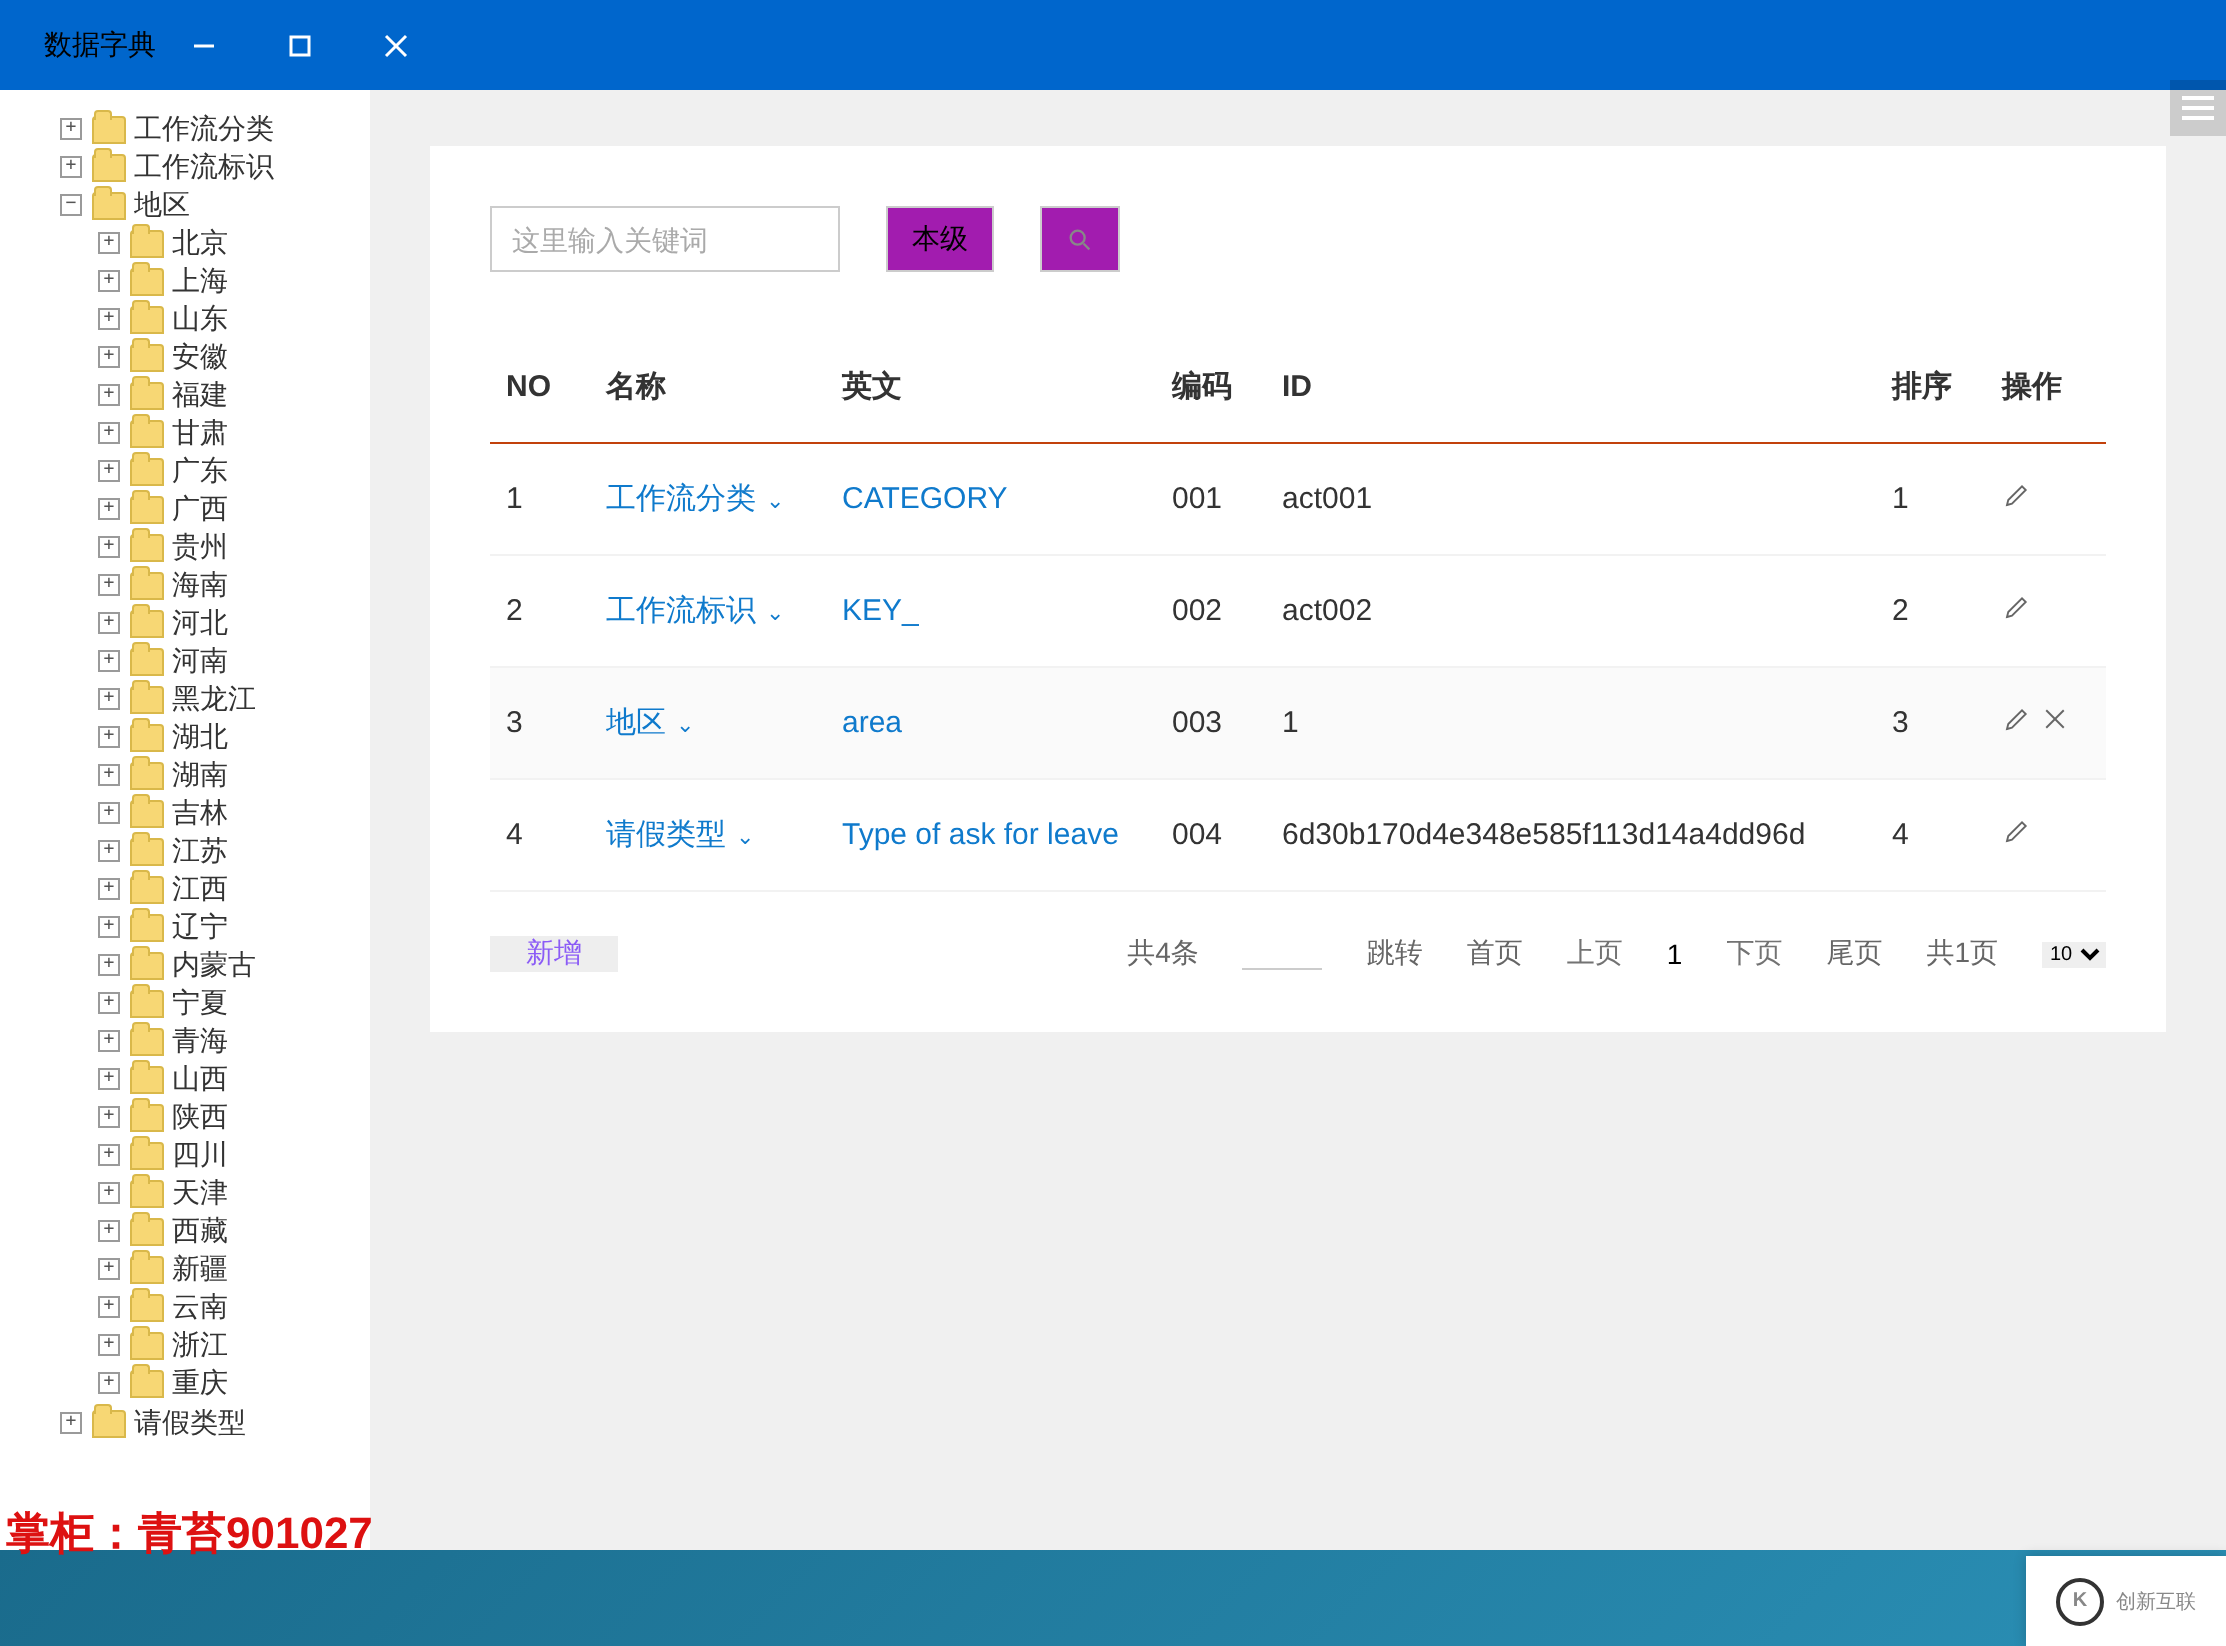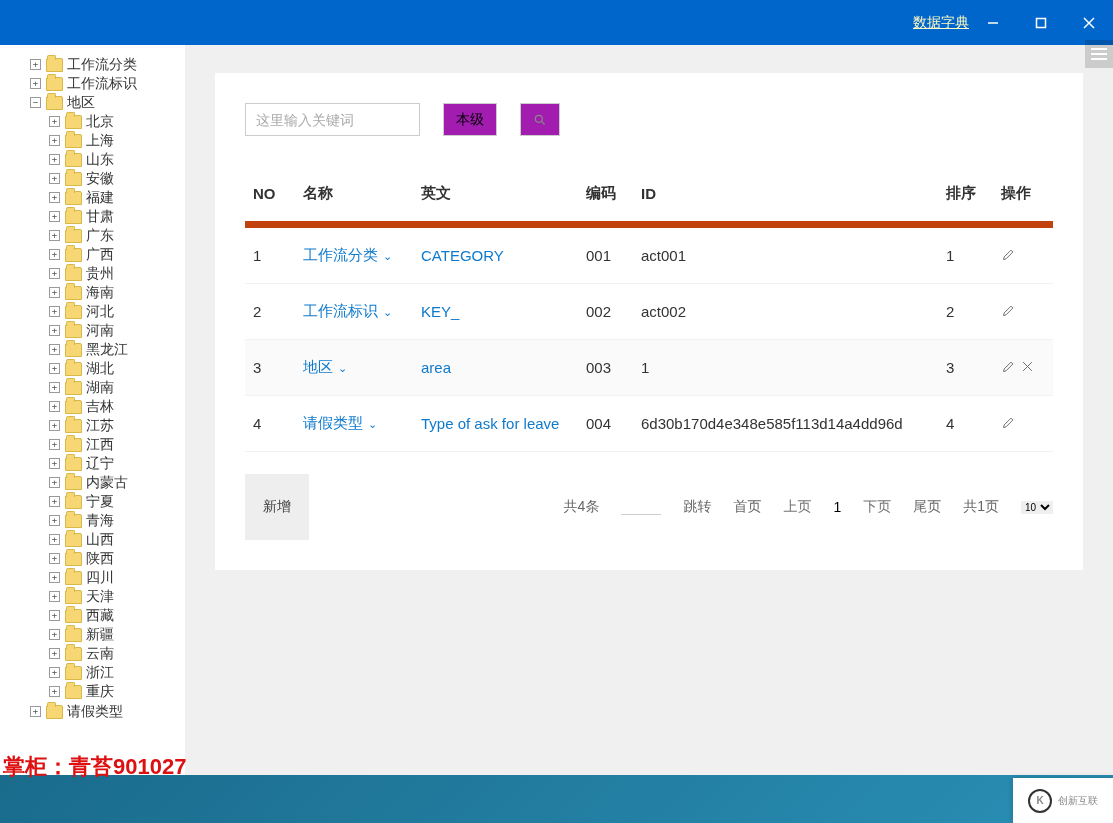--- a/index.html
+++ b/index.html
@@ -2,22 +2,22 @@
 <html><head>
 <meta charset="utf-8">
 <style>
   * { box-sizing: border-box; margin: 0; padding: 0; }
   body {
     font-family: "Microsoft YaHei", "PingFang SC", sans-serif;
     background: linear-gradient(135deg, #0a3d5c 0%, #1a6b8c 40%, #2a8fb5 100%);
     width: 1113px; height: 823px; overflow: hidden; position: relative; font-size: 13px;
   }
   .titlebar {
-    height: 45px; background: #0066cc; color: #fef9c3; display: flex; align-items: center;
-    justify-content: flex-end; padding-left: 22px; text-decoration: underline;
+    height: 45px; background: #0066cc; color: #000000; display: flex; align-items: center;
+    justify-content: flex-start; padding-left: 22px;
   }
   .titlebar .title { font-size: 14px; }
   .winbtns { display: flex; height: 100%; }
   .winbtn { width: 48px; display:flex; align-items:center; justify-content:center; cursor:pointer; color:#fff;}
   .winbtn svg { width: 12px; height: 12px; }
   .main { display:flex; height: 730px; background: #fff; }
   .sidebar { width: 185px; background:#fff; overflow-y:auto; padding-top: 10px; }
   .tree { font-size: 14px; color:#333; }
   .tnode { display:flex; align-items:center; height: 19px; white-space:nowrap; }
   .tnode.lvl0 { padding-left: 30px; }
@@ -32,28 +32,28 @@
                     border-radius:2px 2px 0 0;}
   .content { flex:1; background:#f0f0f0; padding: 28px 30px 0 30px; overflow:auto;}
   .panel { background:#fff; padding:30px; }
   .toolbar { display:flex; gap:23px; margin-bottom:30px; }
   .search-input { width:175px; height:33px; border:1px solid #ccc; padding:0 10px; font-size:14px; color:#333;}
   .search-input::placeholder{ color:#aaa;}
   .btn { height:33px; padding:0 12px; border:1px solid #ccc; background:#a21caf; cursor:pointer; font-size:14px;
          display:flex; align-items:center; justify-content:center;}
   .btn.icon svg{ width:14px; height:14px; fill:#888;}
   table { width:100%; border-collapse: collapse; }
-  th { text-align:left; font-weight:600; font-size:15px; color:#333; padding:18px 8px; border-bottom:7px solid #c2410c;}
+  th { text-align:left; font-weight:600; font-size:15px; color:#333; padding:18px 8px; border-bottom:1px solid #c2410c;}
   td { padding:18px 8px; font-size:15px; color:#333; border-bottom:1px solid #f2f2f2;}
   td.link, td .link { color:#0f7acc; cursor:pointer;}
   .chev { margin-left:5px; color:#0f7acc; font-size:11px;}
   .ops svg { width:15px; height:15px; stroke:#666; fill:none; stroke-width:1.5; cursor:pointer; }
   .row-hl td { background:#fafafa; }
   .footer-row { display:flex; justify-content:space-between; align-items:center; margin-top:22px; }
-  .addbtn { background:#eee; border:none; padding:24px 18px; cursor:pointer; font-size:14px; color:#404040;}
+  .addbtn { background:#eee; border:none; padding:0 18px; cursor:pointer; font-size:14px; color:#8b5cf6;}
   .pager { font-size:14px; color:#666; display:flex; gap:22px; align-items:center;}
   .pager .disabled{ color:#737373;}
   .pg-input{ width:40px; border:none; border-bottom:1px solid #ccc; text-align:center; }
   .pg-cur{ color:#000;}
   .pg-sel{ border:none; font-size:10px;}
   .signature { position:absolute; left:3px; top:752px; color:#d11; font-size:22px; font-weight:600;}
   .drawer-handle { position:absolute; right:0; top:40px; width:28px; height:28px; background:rgba(0,0,0,0.15);
                    display:flex; align-items:center; justify-content:center; cursor:pointer; }
   .drawer-handle div{ width:16px; display:flex; flex-direction:column; gap:3px;}
   .drawer-handle div span{ height:2px; background:#fff;}

